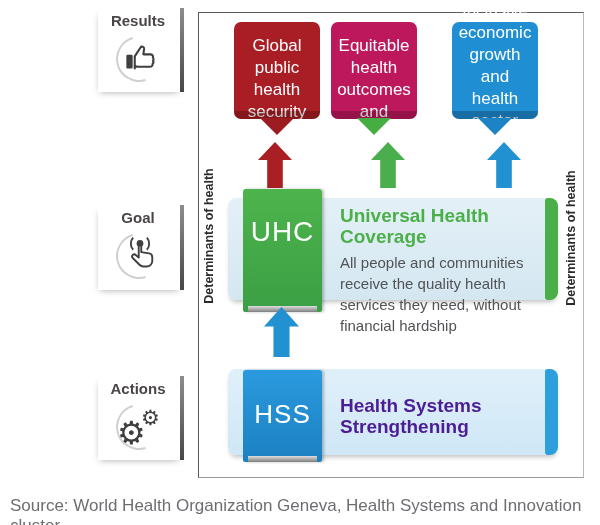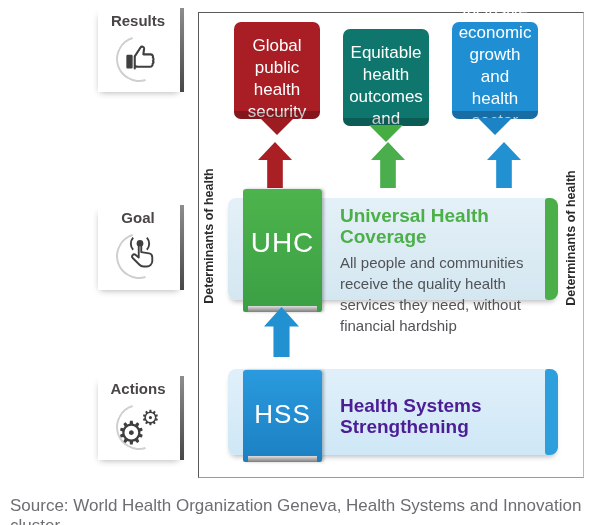--- a/index.html
+++ b/index.html
@@ -34,21 +34,21 @@
 
   
   .bubble { position:absolute; top:22px; width:86px; height:97px; border-radius:7px;
     color:#ffffff; font-size:17px; line-height:1.3; text-align:center;
     display:flex; align-items:flex-start; justify-content:center; padding:13px 7px 0; }
   .bubble::before { content:""; position:absolute; left:0; right:0; bottom:0; height:8px;
     background:rgba(0,0,0,.22); border-radius:0 0 7px 7px; }
   .bubble::after { content:""; position:absolute; left:50%; bottom:-16px; transform:translateX(-50%);
     border-left:17px solid transparent; border-right:17px solid transparent; border-top:17px solid; }
   .bubble-red { left:234px; background:#a81e24; } .bubble-red::after { border-top-color:#9c1c21; }
-  .bubble-green { left:343px; background:#0f766e;margin-top:7px; } .bubble-green::after { border-top-color:#45ad42; }
+  .bubble-green { left:331px; background:#be185d; } .bubble-green::after { border-top-color:#45ad42; }
   .bubble-blue { left:452px; background:#1f8ed2;align-items:center; } .bubble-blue::after { border-top-color:#1c83c4; }
 
   
   .block-arrow { position:absolute; width:34px; height:46px;
     clip-path:polygon(50% 0,100% 39%,73% 39%,73% 100%,27% 100%,27% 39%,0 39%); }
   .arrow-red { left:258px; top:142px; background:#aa1f24; filter:drop-shadow(3px 2px 0 rgba(120,20,22,.45)); }
   .arrow-green { left:371px; top:142px; background:#4aae4c; filter:drop-shadow(3px 2px 0 rgba(45,115,48,.45)); }
   .arrow-blue { left:487px; top:142px; background:#2191d2; filter:drop-shadow(3px 2px 0 rgba(18,95,150,.45)); }
   .arrow-conn { left:264px; top:307px; width:35px; height:50px; background:#2191d2;
     filter:drop-shadow(3px 2px 0 rgba(18,95,150,.45)); }
@@ -66,21 +66,21 @@
   .banner-uhc { top:198px; height:102px; background:linear-gradient(180deg,#e4f0f7,#d4e7f1); }
   .banner-uhc .cap { background:#4aae49; }
   .banner-hss { top:369px; height:86px; background:linear-gradient(180deg,#e0f0fa,#cfe7f6); }
   .banner-hss .cap { background:#2e9fdd; }
 
   .tag { position:absolute; left:243px; width:79px; text-align:center; color:#fff;
     border-radius:3px 3px 2px 2px; box-shadow:2px 0 3px rgba(0,0,0,.25); }
   .tag::after { content:""; position:absolute; left:5px; right:5px; bottom:0; height:6px;
     background:linear-gradient(180deg,#dedede,#7e7e7e); }
   .tag-uhc { top:189px; height:123px; background:linear-gradient(180deg,#4db44c,#3b9f44);
-    font-size:28px; padding-top:38px; letter-spacing:1px; }
+    font-size:28px; padding-top:27px; letter-spacing:1px; }
   .tag-hss { top:370px; height:92px; background:linear-gradient(180deg,#2a9ade,#1b80c2);
     font-size:26px; padding-top:29px; letter-spacing:1px; }
 
   .banner-title { position:absolute; font-size:19px; font-weight:bold; line-height:1.1; }
   .title-uhc { left:340px; top:206px; width:195px; color:#4cb048; }
   .title-hss { left:340px; top:396px; width:200px; color:#4c1d95; }
   .banner-desc { position:absolute; left:340px; top:252px; width:222px;
     font-size:15px; line-height:1.4; color:#515356; }
 
   

